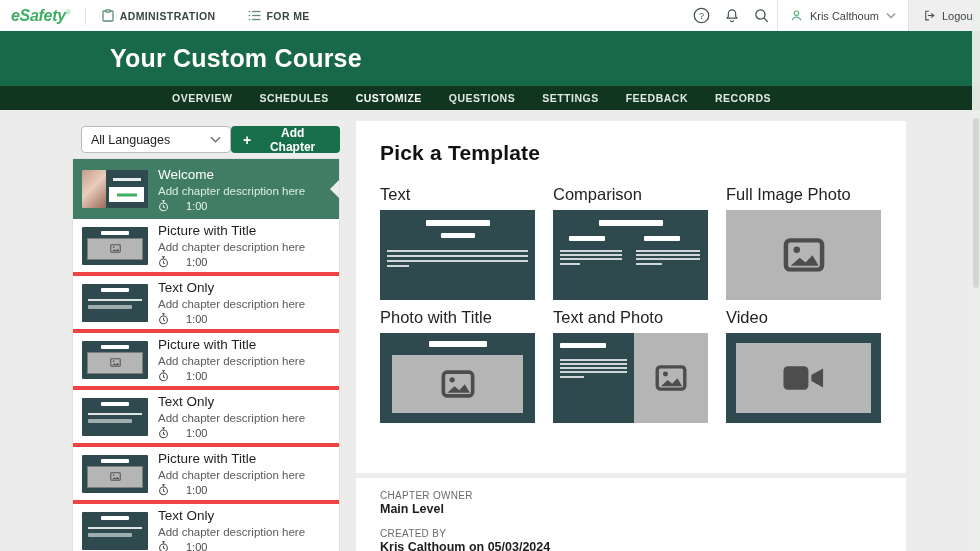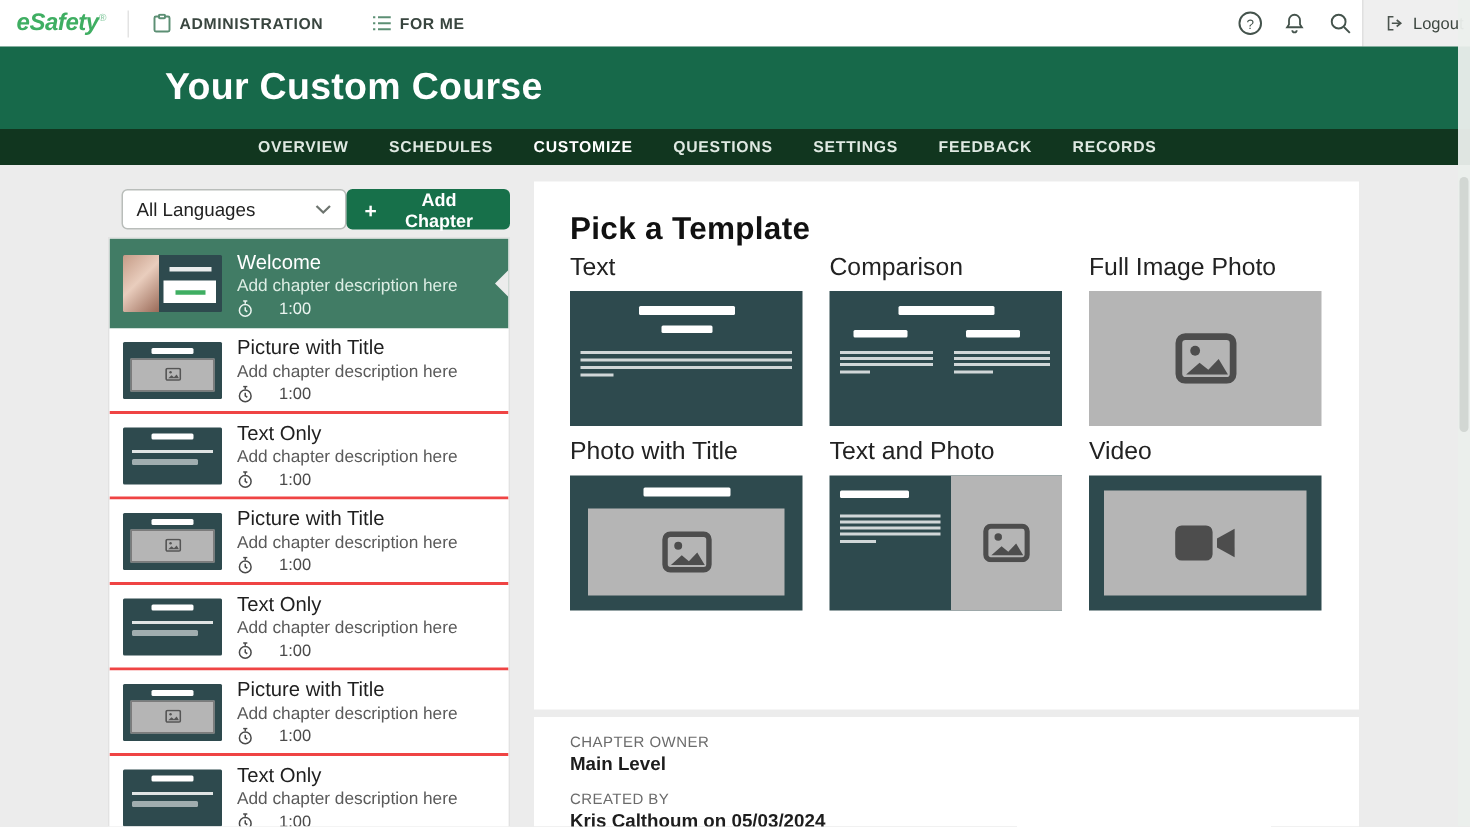--- a/index.html
+++ b/index.html
@@ -30,21 +30,21 @@
   
   .page { position:absolute; left:0; top:110px; width:980px; height:441px; background:#ececec; }
 
   
   .side-controls { position:absolute; left:72px; top:16px; width:268px; height:27px; display:flex; align-items:center; justify-content:space-between; }
   .lang-select { width:152px; height:27px; margin-left:9px; background:#fff; border:1px solid #b9bdba; border-radius:4px; display:flex; align-items:center; justify-content:space-between; padding:0 9px; font-size:12.5px; color:#222; cursor:pointer; }
   .btn-add { height:27px; background:#17704a; color:#fff; border:none; border-radius:4px; font-size:12px; font-weight:700; padding:0 12px; display:flex; align-items:center; gap:6px; cursor:pointer; font-family:inherit; }
   .btn-add .plus { font-size:14px; font-weight:700; line-height:1; }
 
   .chapter-list { position:absolute; left:72px; top:48px; width:268px; height:393px; background:#fff; overflow:hidden; border:1px solid #e2e2e2; border-bottom:none; }
-  .chapter { position:relative; height:57px; display:flex; align-items:center; gap:10px; padding:0 8px 0 9px; background:#fff; border-bottom:2px solid #ef4444; cursor:pointer; }
+  .chapter { position:relative; height:57px; display:flex; align-items:center; gap:10px; padding:0 8px 0 9px; background:#fff; border-bottom:4px solid #ef4444; cursor:pointer; }
   .chapter.selected { height:60px; background:#417c65; border-bottom:none; }
   .ch-title { font-size:13.5px; font-weight:400; color:#1f1f1f; line-height:16px; }
   .ch-desc { font-size:11.5px; color:#5a5a5a; line-height:14px; margin-top:1px; }
   .ch-dur { display:flex; align-items:center; gap:17px; font-size:11px; color:#4a4a4a; margin-top:2px; }
   .chapter.selected .ch-title { color:#ffffff; }
   .chapter.selected .ch-desc { color:#dcede4; }
   .chapter.selected .ch-dur { color:#eaf4ef; }
   .chapter.selected .ch-dur svg { stroke:#eaf4ef; }
   .sel-caret { position:absolute; right:0; top:50%; margin-top:-9px; width:0; height:0; border-top:9px solid transparent; border-bottom:9px solid transparent; border-right:9px solid #ececec; }
 
@@ -55,21 +55,21 @@
   .th-text .t-line1 { position:absolute; left:6px; right:6px; top:15px; height:2px; background:rgba(255,255,255,0.85); }
   .th-text .t-line2 { position:absolute; left:6px; right:16px; top:21px; height:4px; background:rgba(255,255,255,0.55); border-radius:1px; }
   .th-welcome .tw-photo { position:absolute; left:0; top:0; bottom:0; width:24px; background:linear-gradient(135deg,#c59c87 0%,#e9cdbd 45%,#9a6a58 100%); }
   .th-welcome .tw-line { position:absolute; left:31px; right:7px; top:8px; height:3px; background:rgba(255,255,255,0.9); }
   .th-welcome .tw-strip { position:absolute; left:27px; right:4px; top:17px; bottom:6px; background:#fff; }
   .th-welcome .tw-strip::after { content:""; position:absolute; left:50%; top:50%; transform:translate(-50%,-50%); width:20px; height:3px; background:#3fae62; }
 
   
   .main-card { position:absolute; left:356px; top:11px; width:550px; height:352px; background:#ffffff; padding:20px 24px 0 24px; }
   .main-card h2 { font-size:21px; font-weight:700; color:#111; letter-spacing:0.2px; }
-  .tgrid { margin-top:3px; display:grid; grid-template-columns:repeat(3,155px); column-gap:18px; row-gap:7px; }
+  .tgrid { margin-top:19px; display:grid; grid-template-columns:repeat(3,155px); column-gap:18px; row-gap:7px; }
   .tcard { cursor:pointer; }
   .tlabel { font-size:16.5px; color:#222; height:20px; line-height:20px; margin-bottom:6px; font-weight:400; }
   .tprev { position:relative; width:155px; height:90px; background:#2e4a4e; overflow:hidden; }
   .tprev .bar { position:absolute; background:#ffffff; border-radius:1px; }
   .tprev .line { position:absolute; background:rgba(255,255,255,0.78); height:2px; }
   .tprev.gray { background:#b5b5b5; }
   .cicon { position:absolute; left:50%; top:50%; transform:translate(-50%,-50%); display:flex; }
   .tp-photobox { position:absolute; left:12px; right:12px; top:22px; bottom:10px; background:#b5b5b5; }
   .tp-split-left { position:absolute; left:0; top:0; bottom:0; width:81px; }
   .tp-split-right { position:absolute; right:0; top:0; bottom:0; width:74px; background:#b5b5b5; }
@@ -126,20 +126,34 @@
           <path d="M12 3.5a5.5 5.5 0 0 0-5.5 5.5v4.2L4.6 16h14.8l-1.9-2.8V9A5.5 5.5 0 0 0 12 3.5z"></path>
           <path d="M9.8 19a2.2 2.2 0 0 0 4.4 0"></path>
         </svg>
       </div>
     <div class="tb-icon">
         <svg width="17" height="17" viewBox="0 0 24 24" fill="none" stroke="#44534c" stroke-width="1.8">
           <circle cx="10.5" cy="10.5" r="6.5"></circle>
           <line x1="15.5" y1="15.5" x2="21" y2="21"></line>
         </svg>
       </div>
+    <div class="tb-user">
+      <span>
+          <svg width="13" height="13" viewBox="0 0 24 24" fill="none" stroke="#57b182" stroke-width="2">
+            <circle cx="12" cy="8" r="4.2"></circle>
+            <path d="M4 21c1.4-4 4.4-6 8-6s6.6 2 8 6"></path>
+          </svg>
+        </span>
+      <span>Kris Calthoum</span>
+      <span>
+          <svg width="10" height="7" viewBox="0 0 10 7" fill="none" stroke="#9aa39d" stroke-width="1.6">
+            <path d="M1 1.5l4 4 4-4"></path>
+          </svg>
+        </span>
+    </div>
     <div class="tb-logout">
       <span>
           <svg width="13" height="13" viewBox="0 0 24 24" fill="none" stroke="#4b544e" stroke-width="2">
             <path d="M11 4H5v16h6"></path>
             <path d="M15 8l5 4-5 4"></path>
             <path d="M9 12h11"></path>
           </svg>
         </span>
       <span>Logout</span>
     </div>

